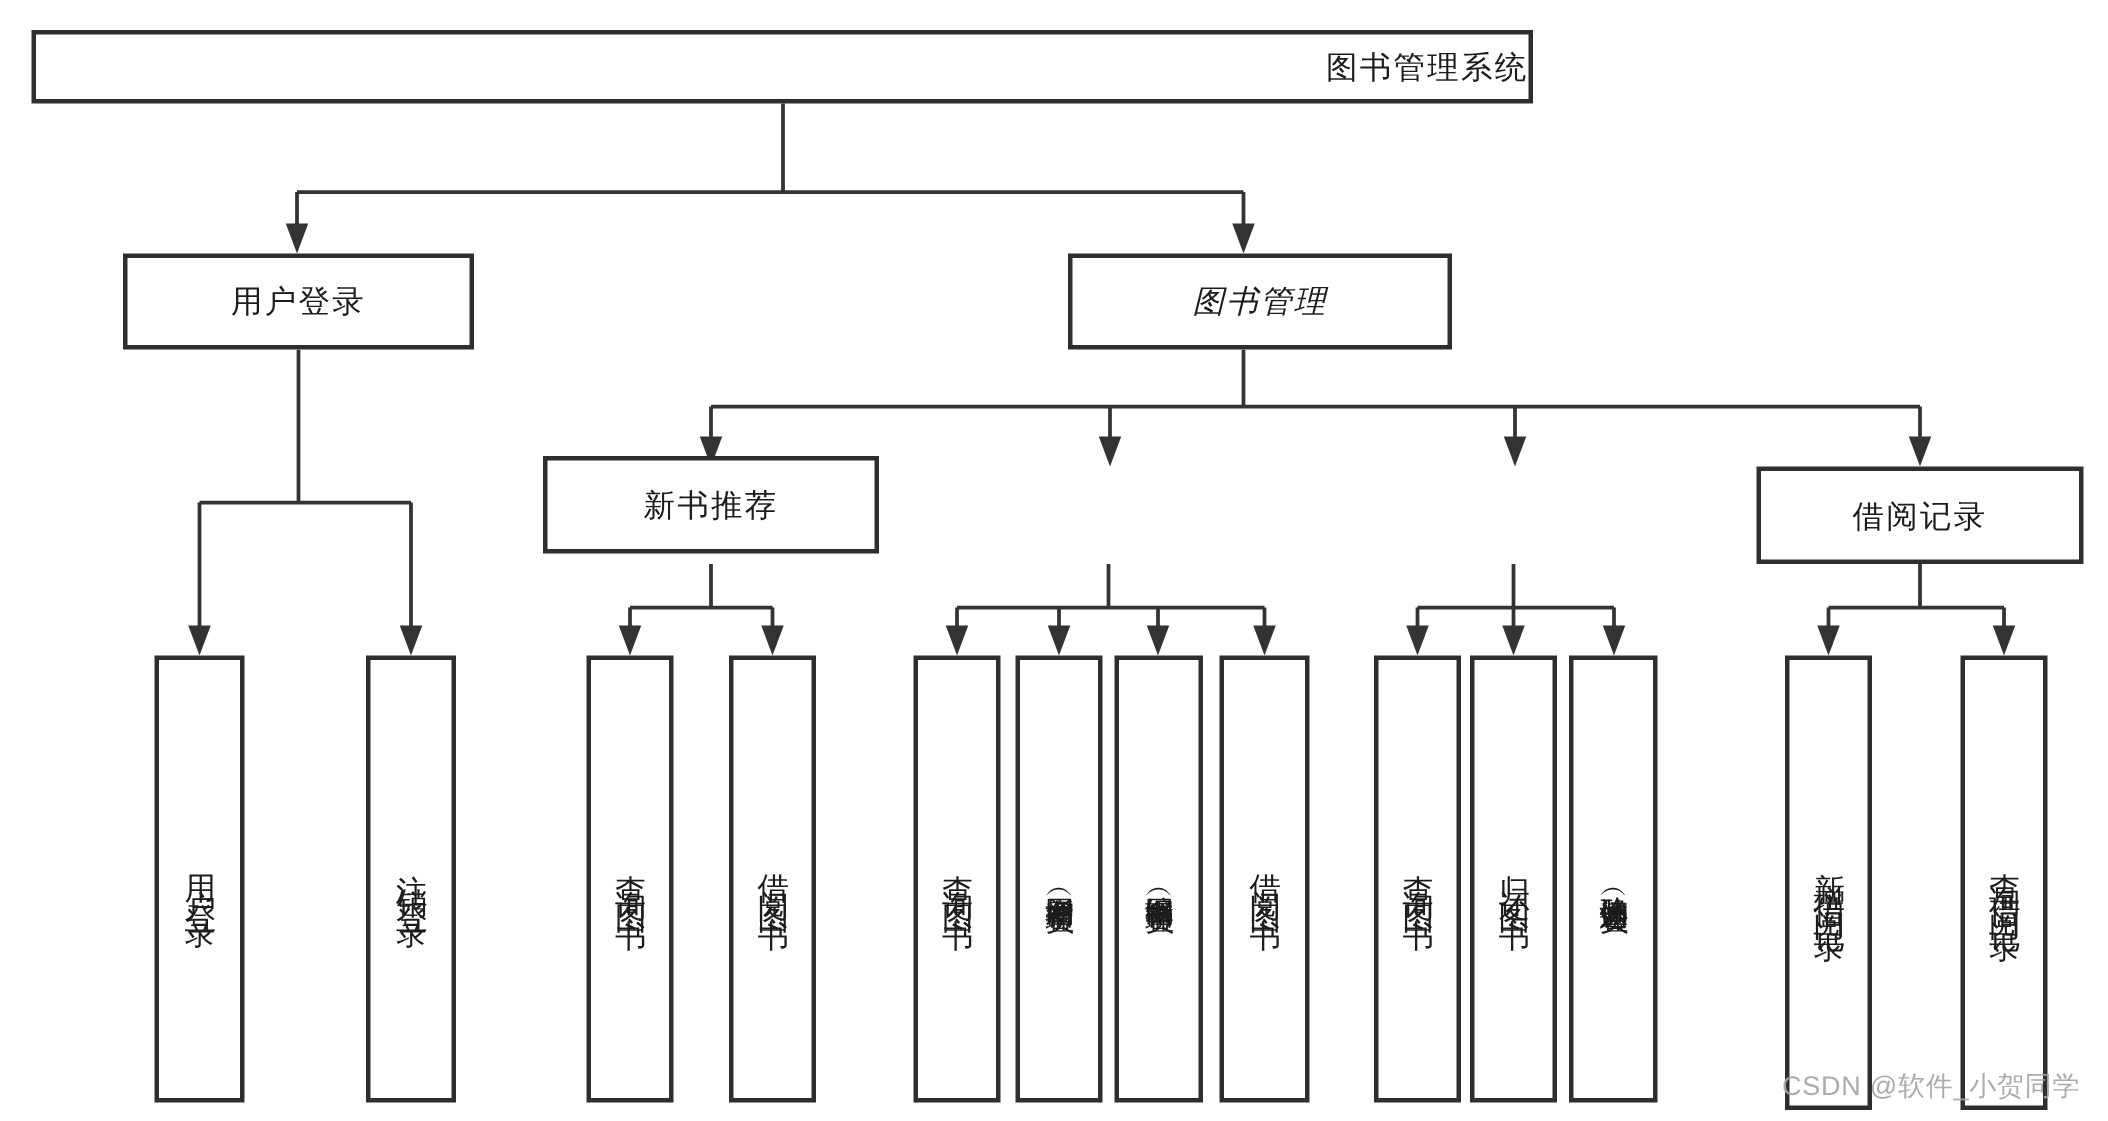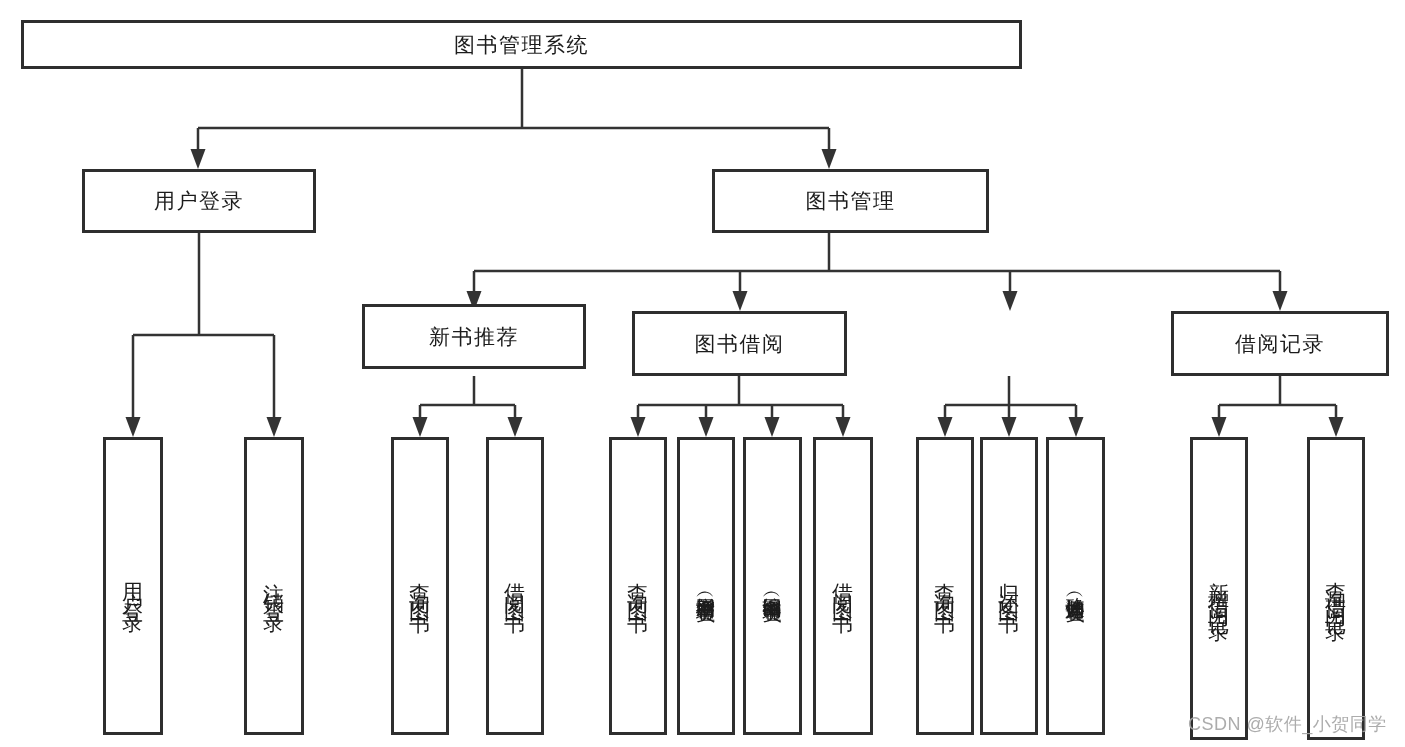--- a/index.html
+++ b/index.html
@@ -86,36 +86,33 @@
       <polygon points="764.5,417 779.5,417 772,437"></polygon>
       <polygon points="835.5,417 850.5,417 843,437"></polygon>
       <polygon points="937.5,417 952.5,417 945,437"></polygon>
       <polygon points="1001.5,417 1016.5,417 1009,437"></polygon>
       <polygon points="1068.5,417 1083.5,417 1076,437"></polygon>
       <polygon points="1211.5,417 1226.5,417 1219,437"></polygon>
       <polygon points="1328.5,417 1343.5,417 1336,437"></polygon>
     </g>
   </svg>
 
-  <div class="hbox" style="left:21px;top:20px;width:1001px;height:49px;">
+  <div class="hbox" style="left:21px;top:20px;width:1001px;height:49px;justify-content:flex-end;">
     <span>图书管理系统</span>
   </div>
 
   <div class="hbox" style="left:82px;top:169px;width:234px;height:64px;">
     <span>用户登录</span>
   </div>
-  <div class="hbox" style="left:712px;top:169px;width:277px;height:64px;">
+  <div class="hbox" style="left:712px;top:169px;width:256px;height:64px;font-style:italic;">
     <span>图书管理</span>
   </div>
 
   <div class="hbox" style="left:362px;top:304px;width:224px;height:65px;text-align:right;">
     <span>新书推荐</span>
-  </div>
-  <div class="hbox" style="left:632px;top:311px;width:215px;height:65px;">
-    <span>图书借阅</span>
   </div>
   <div class="hbox" style="left:1171px;top:311px;width:218px;height:65px;">
     <span>借阅记录</span>
   </div>
 
   <div class="vbox v4" style="left:103px;width:60px;">
     <span>用户登录</span>
   </div>
   <div class="vbox v4" style="left:244px;width:60px;">
     <span>注销登录</span>

